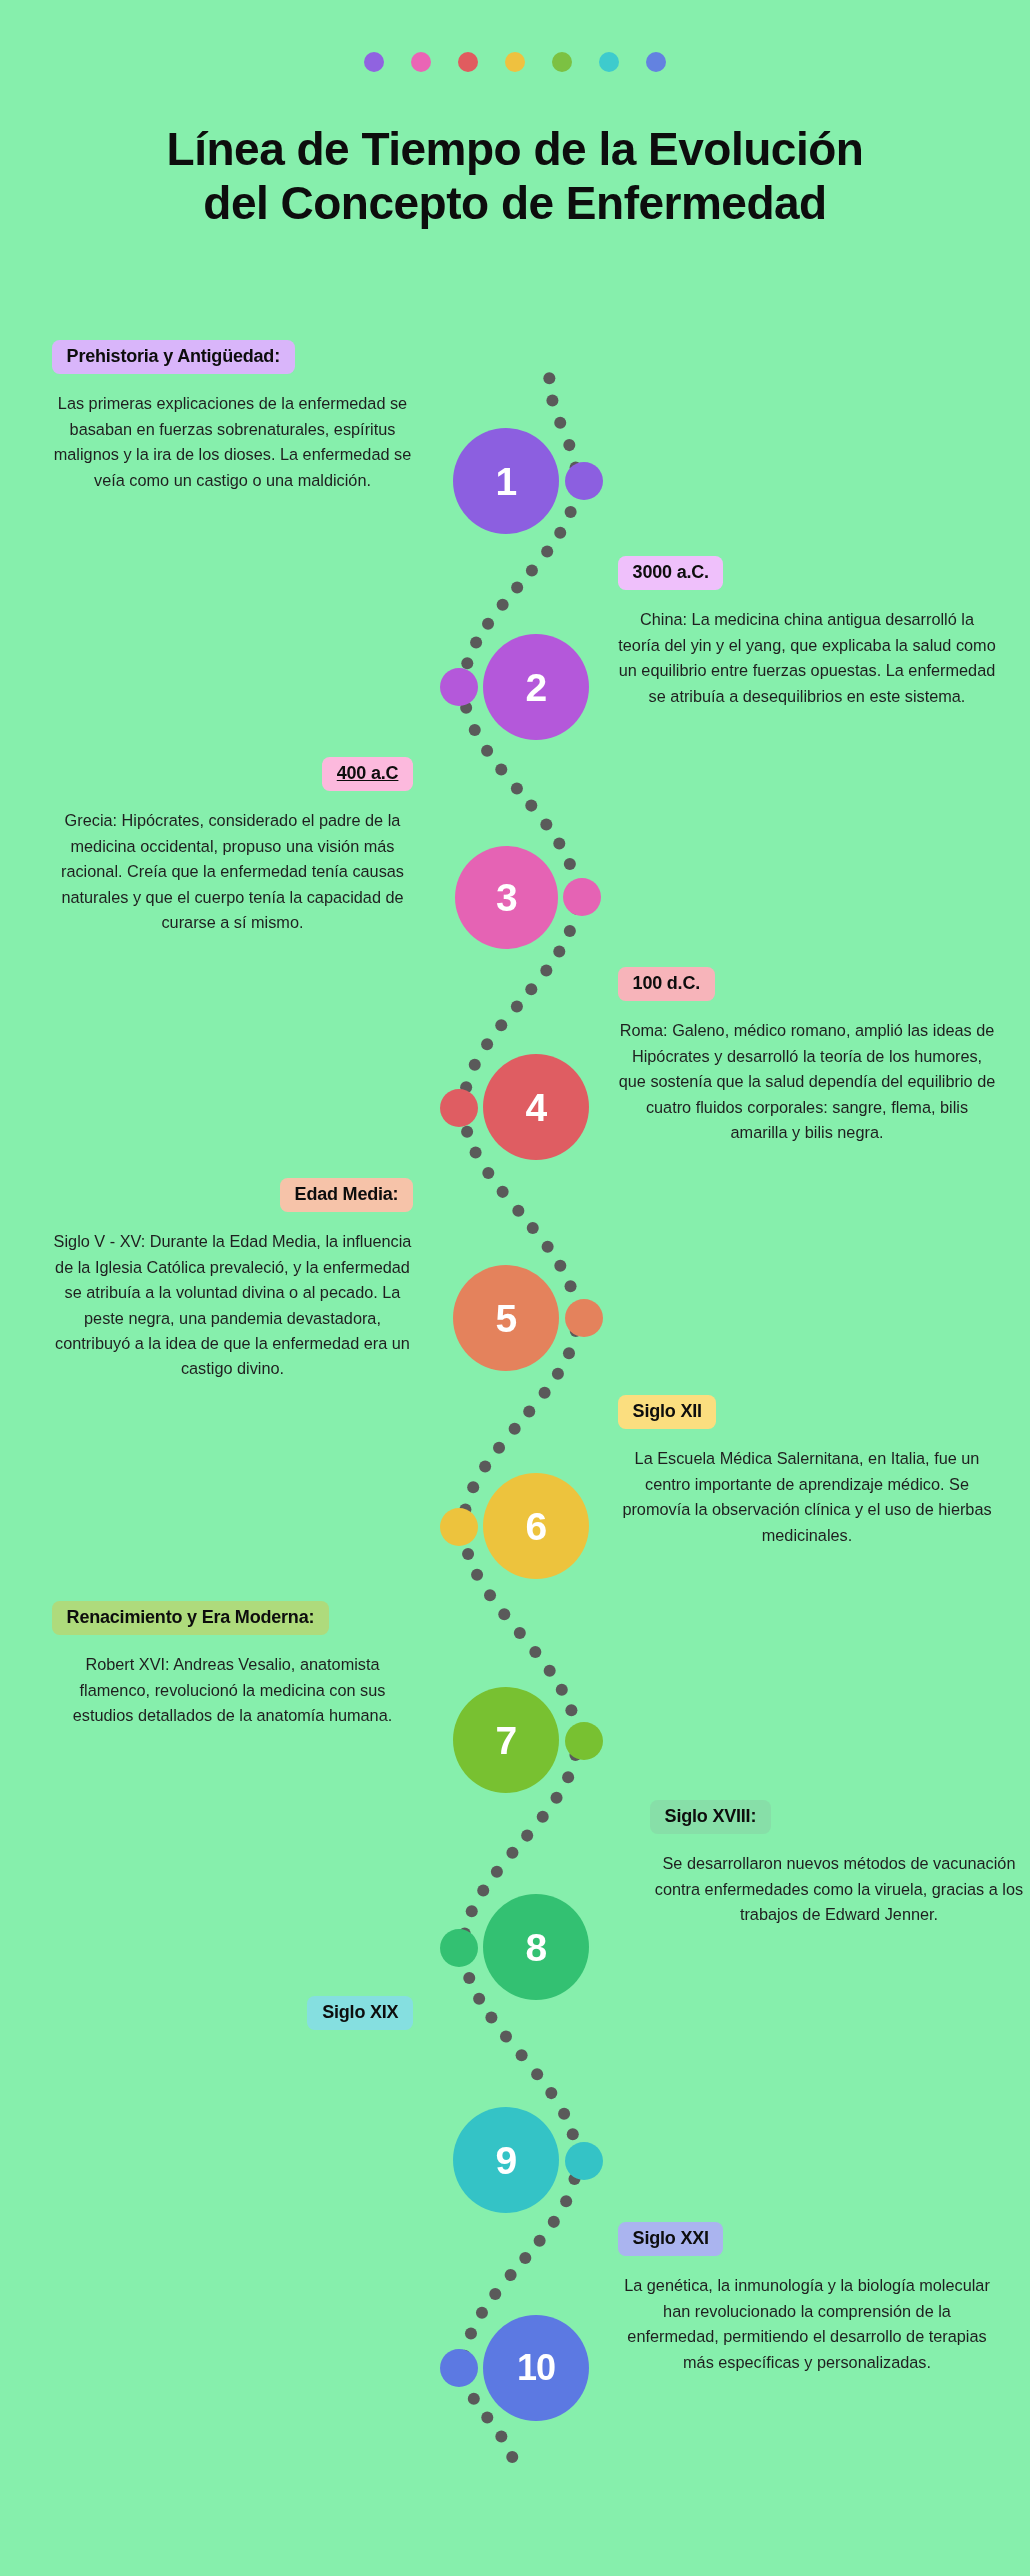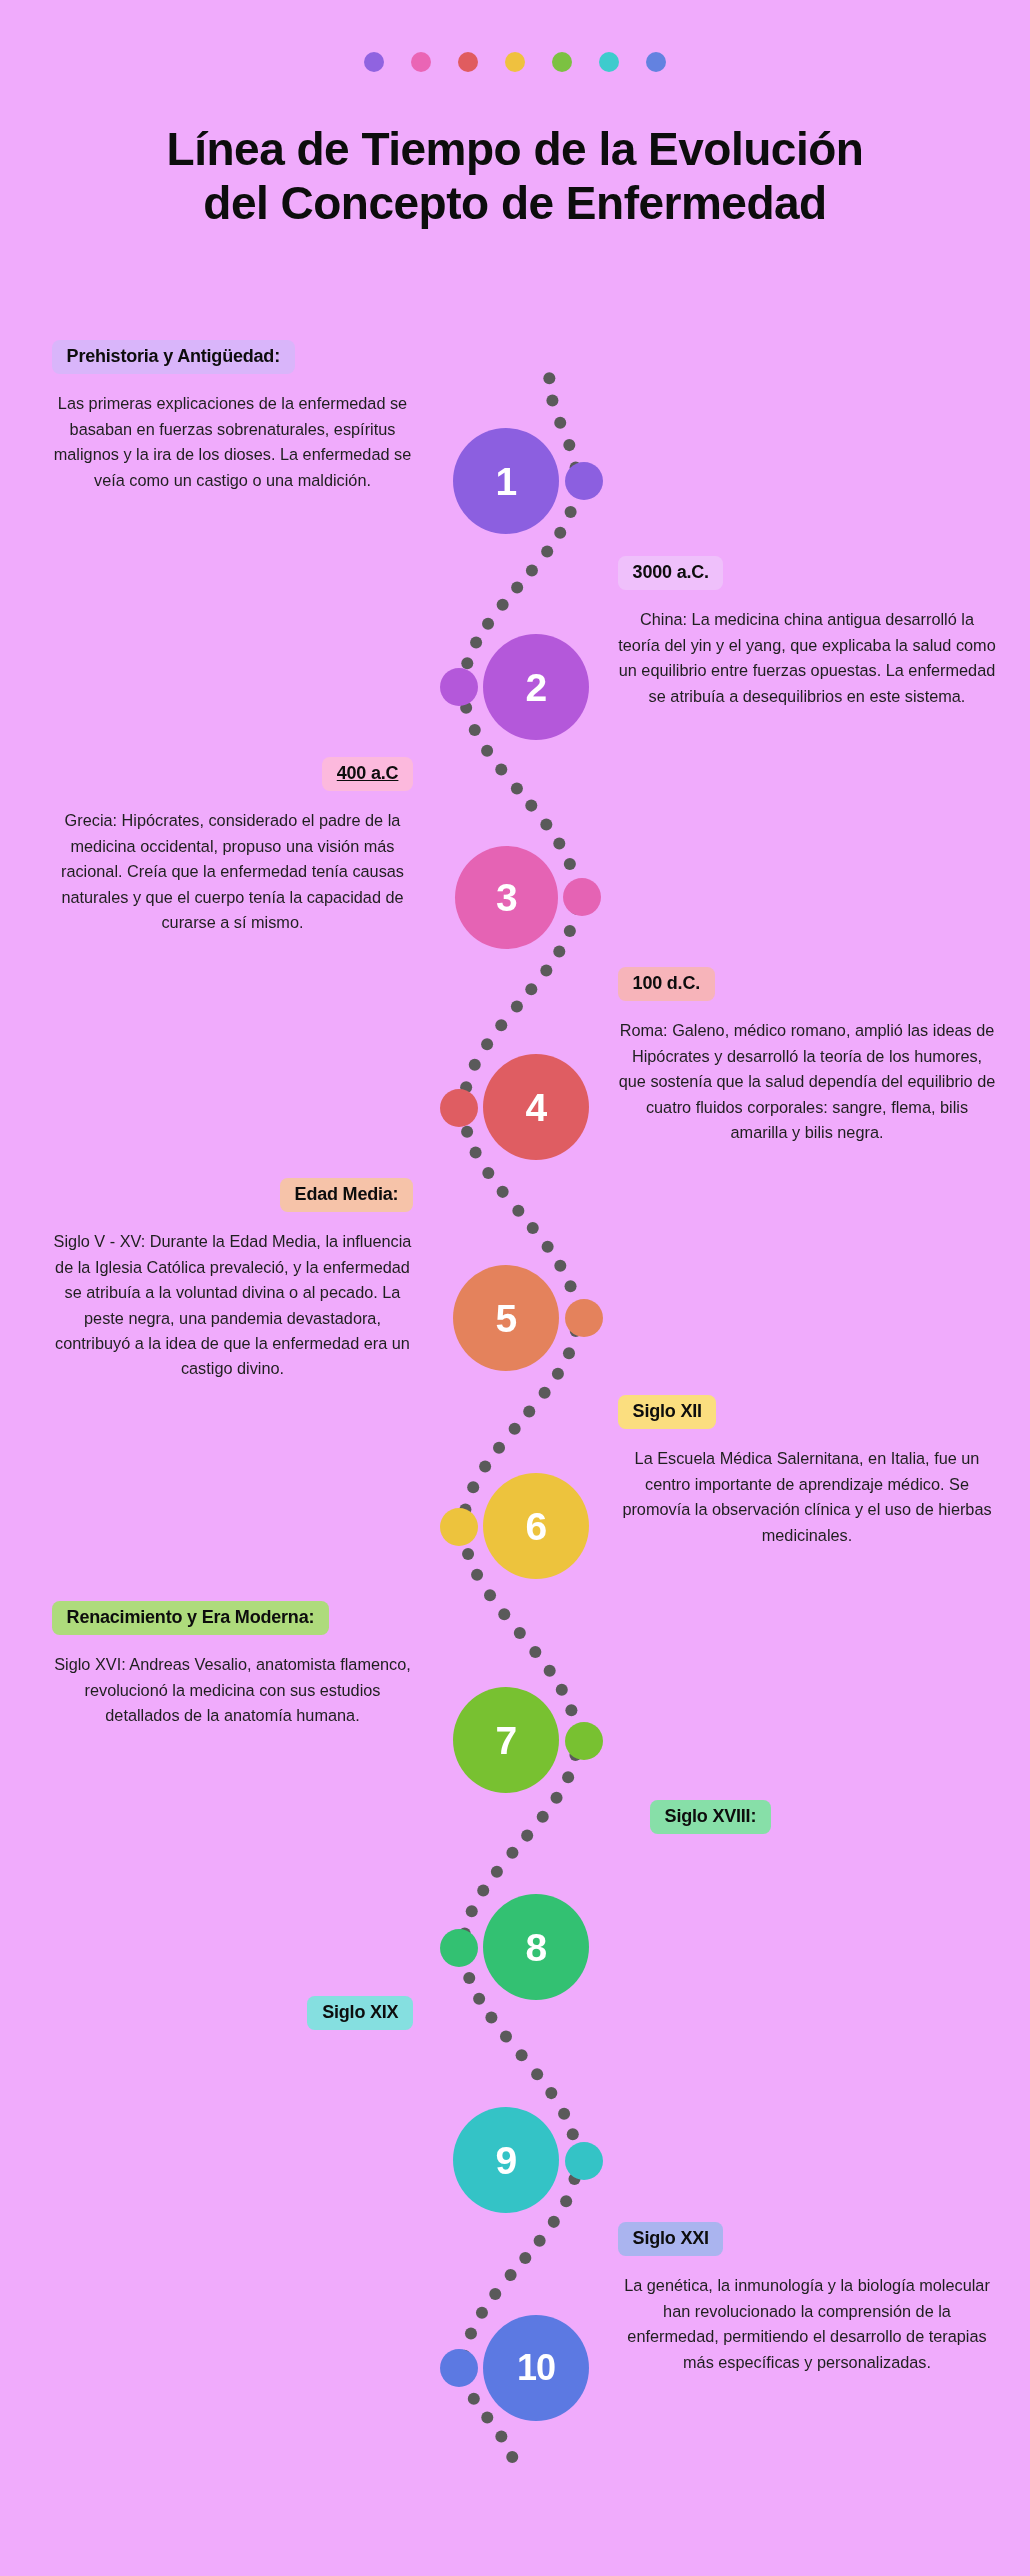--- a/index.html
+++ b/index.html
@@ -10,21 +10,21 @@
     height: 2576px;
     background: #efeeee;
     font-family: "Liberation Sans", "DejaVu Sans", sans-serif;
     overflow: hidden;
   }
 
   #page {
     position: relative;
     width: 1030px;
     height: 2576px;
-    background: #f0abfc;
+    background: #86efac;
     overflow: hidden;
   }
 
   
   #dot-row {
     position: absolute;
     top: 52px;
     left: 0;
     width: 1030px;
     display: flex;
@@ -304,30 +304,31 @@
         <p class="body-text">La Escuela Médica Salernitana, en Italia, fue un centro importante de aprendizaje médico. Se promovía la observación clínica y el uso de hierbas medicinales.</p>
       </div>
       <div class="node-accent" style="height: 38px; width: 38px; background: rgb(120, 193, 49); left: 565px; top: 1722px;"></div>
       <div class="node" style="height: 106px; width: 106px; left: 453px; top: 1687px; background: rgb(120, 193, 49);">
         <span>7</span>
       </div>
       <div class="block left" style="left: 52px; top: 1601px; width: 361px;">
         <div class="badge-wrap start">
           <span class="badge" style="background: rgb(174, 219, 124);">Renacimiento y Era Moderna:</span>
         </div>
-        <p class="body-text">Siglo XVI: Andreas Vesalio, anatomista flamenco, revolucionó la medicina con sus estudios detallados de la anatomía humana.</p>
+        <p class="body-text">Robert XVI: Andreas Vesalio, anatomista flamenco, revolucionó la medicina con sus estudios detallados de la anatomía humana.</p>
       </div>
       <div class="node-accent" style="height: 38px; width: 38px; background: rgb(51, 193, 114); left: 440px; top: 1929px;"></div>
       <div class="node" style="height: 106px; width: 106px; left: 483px; top: 1894px; background: rgb(51, 193, 114);">
         <span>8</span>
       </div>
       <div class="block right" style="left: 650px; top: 1800px; width: 378px;">
         <div class="badge-wrap start">
           <span class="badge" style="background: rgb(135, 223, 168);">Siglo XVIII:</span>
         </div>
+        <p class="body-text">Se desarrollaron nuevos métodos de vacunación contra enfermedades como la viruela, gracias a los trabajos de Edward Jenner.</p>
       </div>
       <div class="node-accent" style="height: 38px; width: 38px; background: rgb(52, 195, 198); left: 565px; top: 2142px;"></div>
       <div class="node" style="height: 106px; width: 106px; left: 453px; top: 2107px; background: rgb(52, 195, 198);">
         <span>9</span>
       </div>
       <div class="block left" style="left: 52px; top: 1996px; width: 361px;">
         <div class="badge-wrap">
           <span class="badge" style="background: rgb(133, 223, 224); padding-left: 15px;">Siglo XIX</span>
         </div>
       </div>

